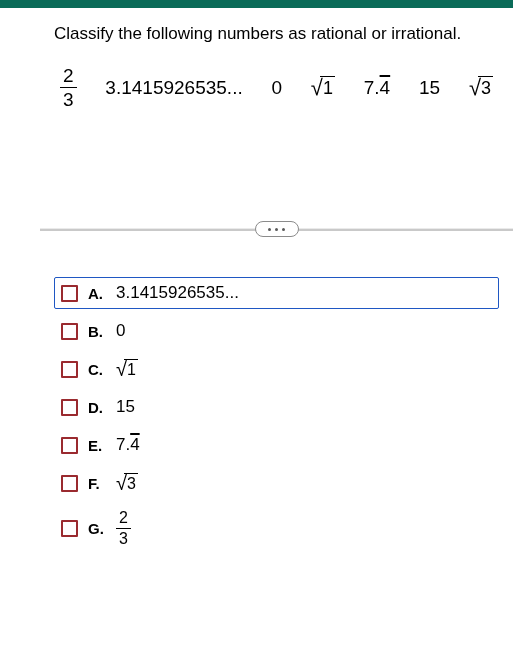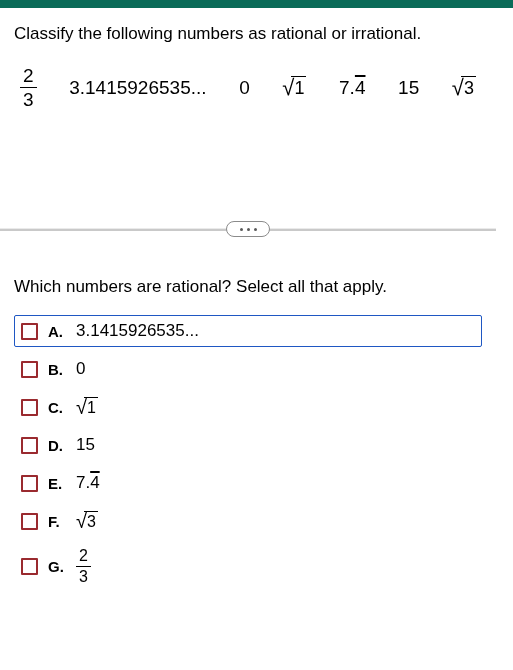--- a/index.html
+++ b/index.html
@@ -1,18 +1,18 @@
 <!DOCTYPE html>
 <html><head>
 <meta charset="utf-8">
 <style>
   * { box-sizing: border-box; margin: 0; padding: 0; }
   html, body { width: 513px; height: 670px; font-family: Arial, Helvetica, sans-serif; background: #fff; color: #000; }
   .topbar { height: 8px; background: #0a6b58; width: 100%; }
-  .container { padding: 16px 31px 0 14px; }
+  .container { padding: 16px 14px 0 14px; margin-left: 40px; }
   .prompt { font-size: 17px; margin-bottom: 22px; }
   .numbers-row { display: flex; align-items: center; justify-content: space-between; font-size: 19px; padding: 0 6px; margin-bottom: 100px; }
   .numbers-row > span { display: inline-flex; align-items: center; }
 
   .frac { display: inline-flex; flex-direction: column; align-items: center; font-size: 19px; line-height: 1; }
   .frac .n { border-bottom: 1.5px solid #000; padding: 0 3px 2px 3px; }
   .frac .d { padding-top: 2px; }
   .frac.small { font-size: 16px; }
 
   .sqrt { display: inline-flex; align-items: center; }
@@ -79,21 +79,20 @@
     <div class="divider-line"></div>
     <div class="divider-pill">
       <div class="dots">
           <span></span>
           <span></span>
           <span></span>
         </div>
     </div>
   </div>
 
-  <p class="subprompt">Which numbers are rational? Select all that apply.</p>
 
   <div class="options">
 
     <div class="option selected">
       <span class="checkbox"></span>
       <span class="letter">A.</span>
       <span class="opt-content">3.1415926535...</span>
     </div>
 
     <div class="option">

